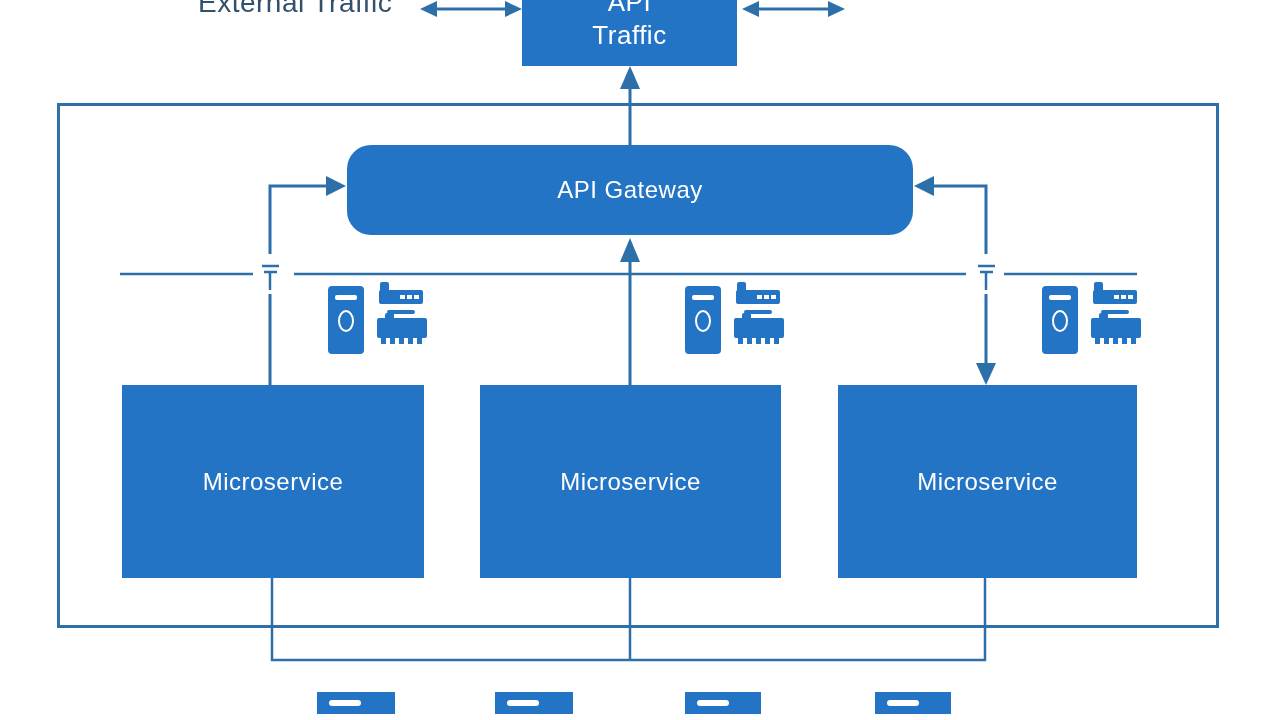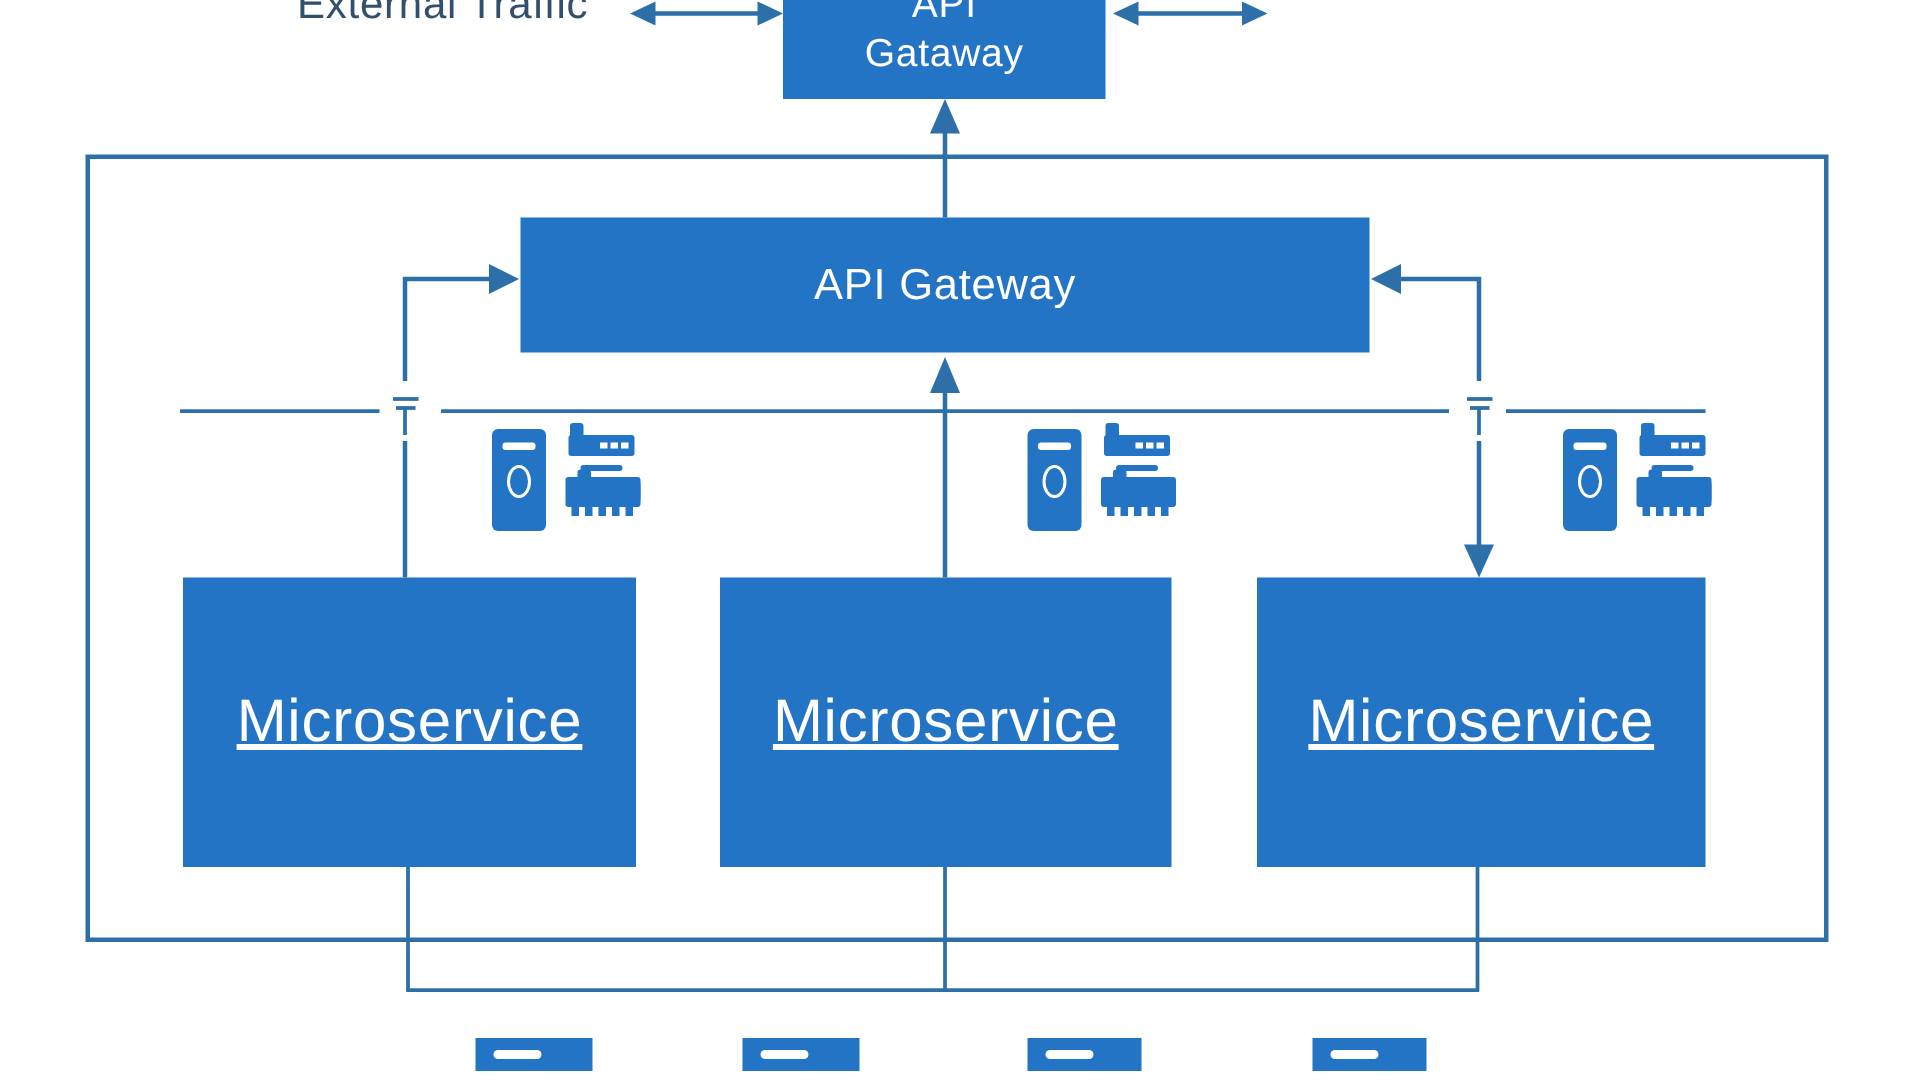--- a/index.html
+++ b/index.html
@@ -43,23 +43,24 @@
     flex-direction: column;
     justify-content: flex-start;
     padding-top: 24px;
     box-sizing: border-box;
     font-size: 26px;
     line-height: 33px;
   }
   .main-box {
     left: 347px; top: 145px;
     width: 566px; height: 90px;
-    font-size: 29px;
-  }
-  .ms-box { top: 385px; height: 193px; font-size: 40px; text-decoration: underline; }
+    font-size: 24px;
+    border-radius: 24px;
+  }
+  .ms-box { top: 385px; height: 193px; font-size: 24px; }
   .ms-1 { left: 122px; width: 302px; }
   .ms-2 { left: 480px; width: 301px; }
   .ms-3 { left: 838px; width: 299px; }
 
   .ext-label {
     position: absolute;
     left: 198px; top: -13px;
     font-size: 28px;
     color: var(--label-dark, #32506b);
     letter-spacing: 0.5px;
@@ -236,21 +237,21 @@
       <line class="wire-thin" x1="630" y1="578" x2="630" y2="661"></line>
       <line class="wire-thin" x1="985" y1="578" x2="985" y2="661"></line>
       <line class="wire-thin" x1="271" y1="660" x2="986" y2="660"></line>
     </g>
   </svg>
 
   <div class="ext-label">External Traffic</div>
 
   <div class="box top-box">
     <div>API</div>
-    <div>Gataway</div>
+    <div>Traffic</div>
   </div>
 
   <div class="box main-box">
     <span>API Gateway</span>
   </div>
 
   <div class="icon-cluster c1">
     <div class="tower">
       <div class="slot"></div>
         <div class="oval"></div>

